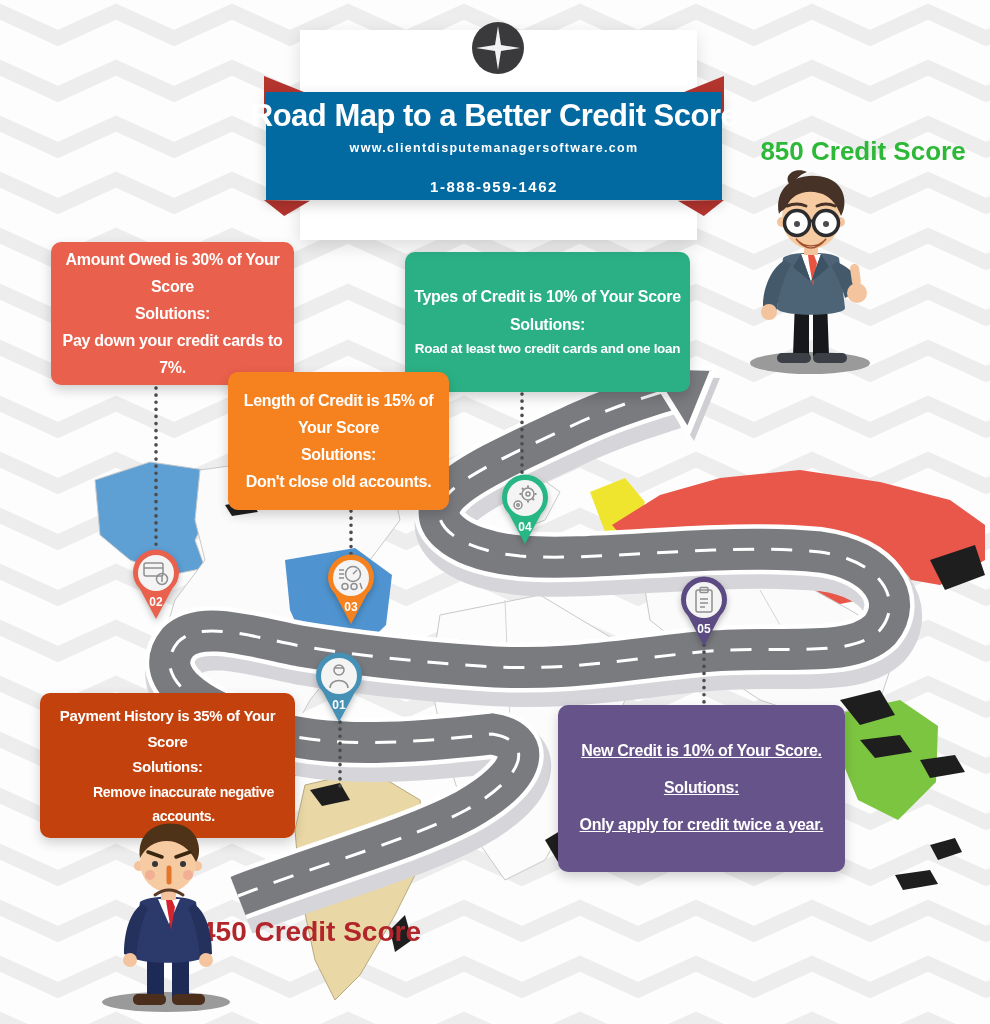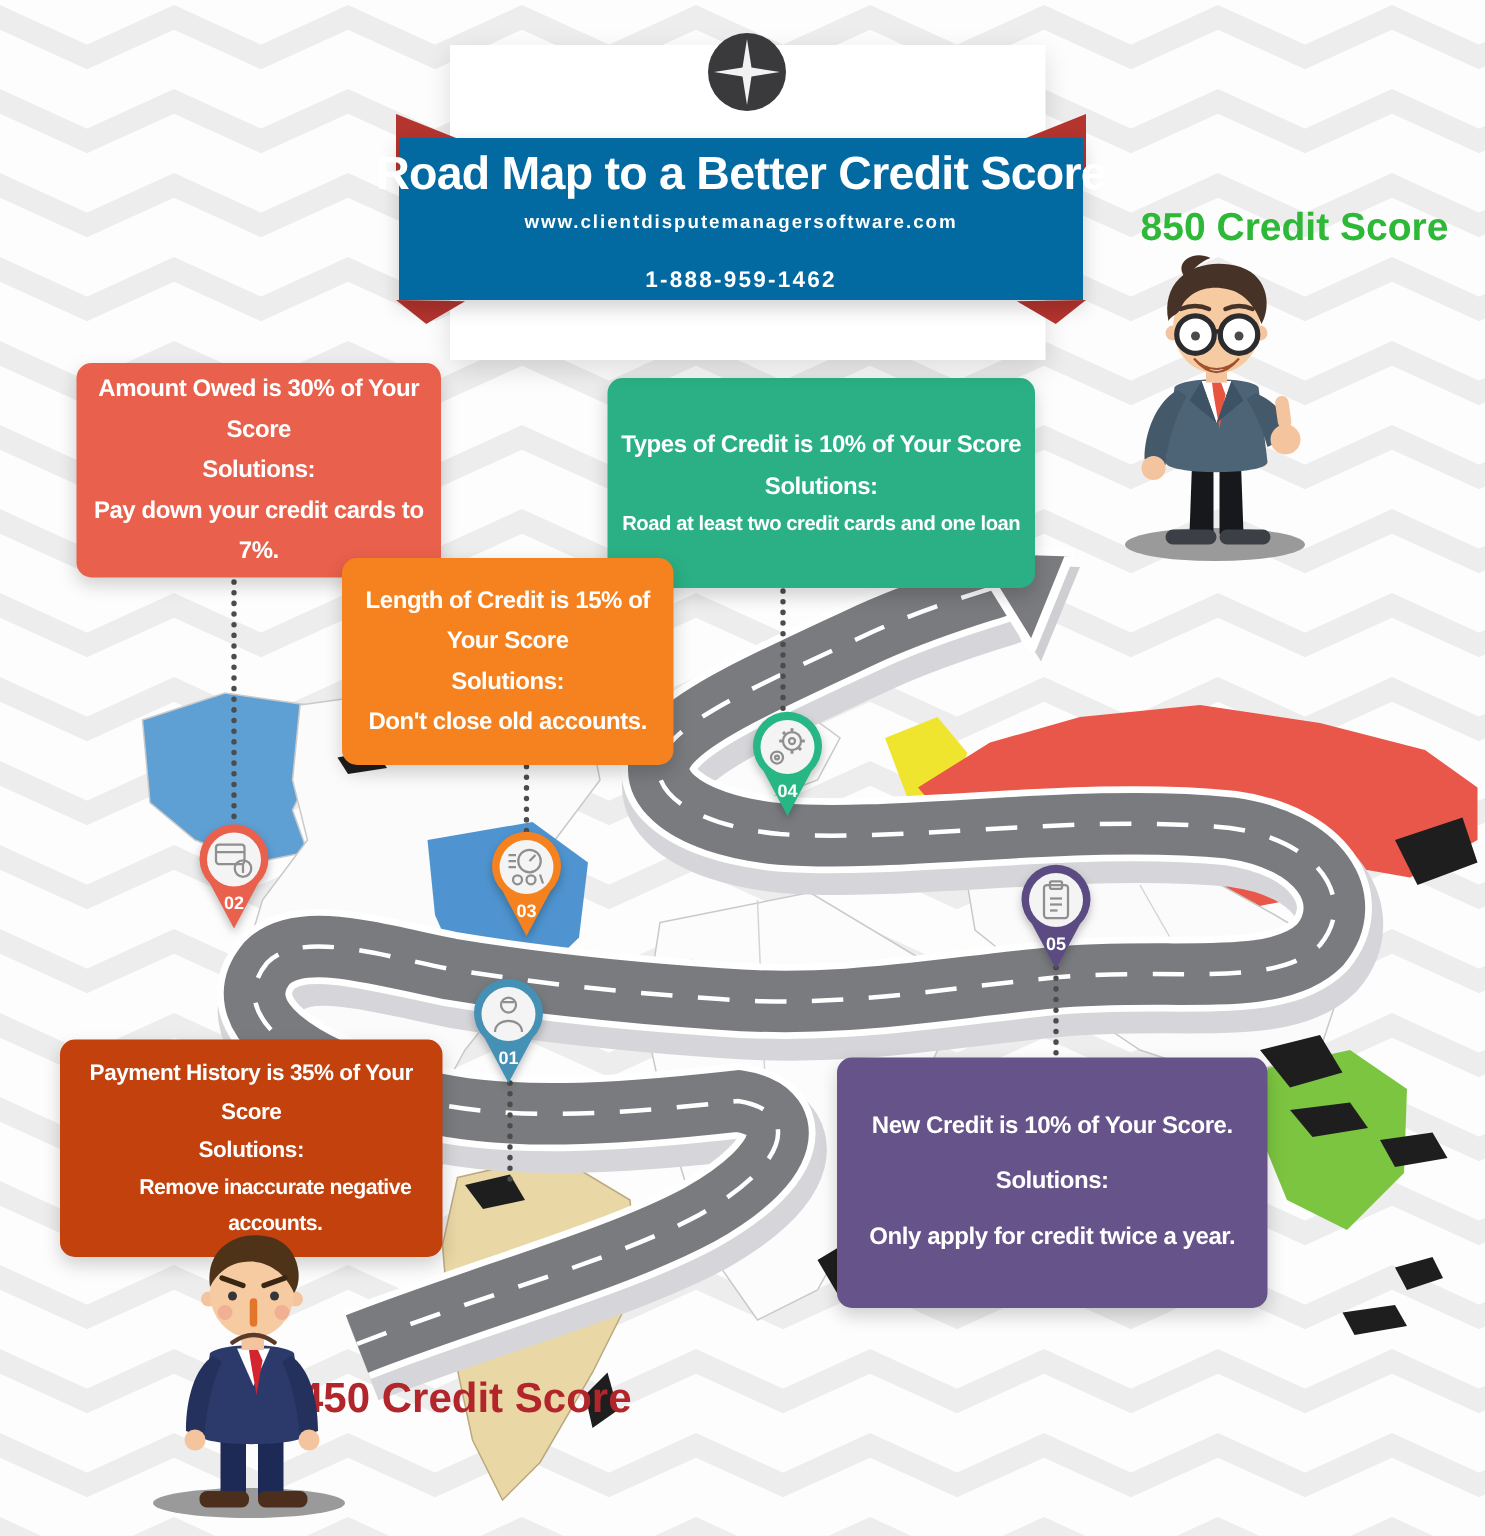--- a/index.html
+++ b/index.html
@@ -31,21 +31,21 @@
         justify-content:center;text-align:center;box-shadow:0 5px 12px rgba(0,0,0,.18);
         font-weight:700;letter-spacing:-.3px;}
   .ibox .l{line-height:1.7;}
   .box-amount {left:35px;top:242px;width:243px;height:143px;background:#e9604c;font-size:16px;margin-left:16px;}
   .box-types  {left:405px;top:252px;width:285px;height:140px;background:#2bb085;font-size:16px;}
   .box-types .l3{font-size:13.5px;}
   .box-length {left:228px;top:372px;width:221px;height:138px;background:#f5821f;font-size:16px;}
   .box-payment{left:40px;top:693px;width:255px;height:145px;background:#c2410c;font-size:15px;}
   .box-payment .l3{font-size:14.2px;letter-spacing:-.4px;margin-left:32px;}
   .box-new    {left:558px;top:705px;width:287px;height:167px;background:#665389;font-size:16px;}
-  .box-new .l{line-height:2.3;}
+  .box-new .l{line-height:2.3;text-decoration:underline;}
   
   .pin{filter:drop-shadow(0 3px 3px rgba(0,0,0,.25));}
   .pin text{font-family:"Liberation Sans",sans-serif;font-weight:700;font-size:12px;fill:#fff;}
 </style>
 </head>
 <body>
 
 <div class="canvas">
 
   <svg class="abs" width="990" height="1024" style="left:0;top:0;">

